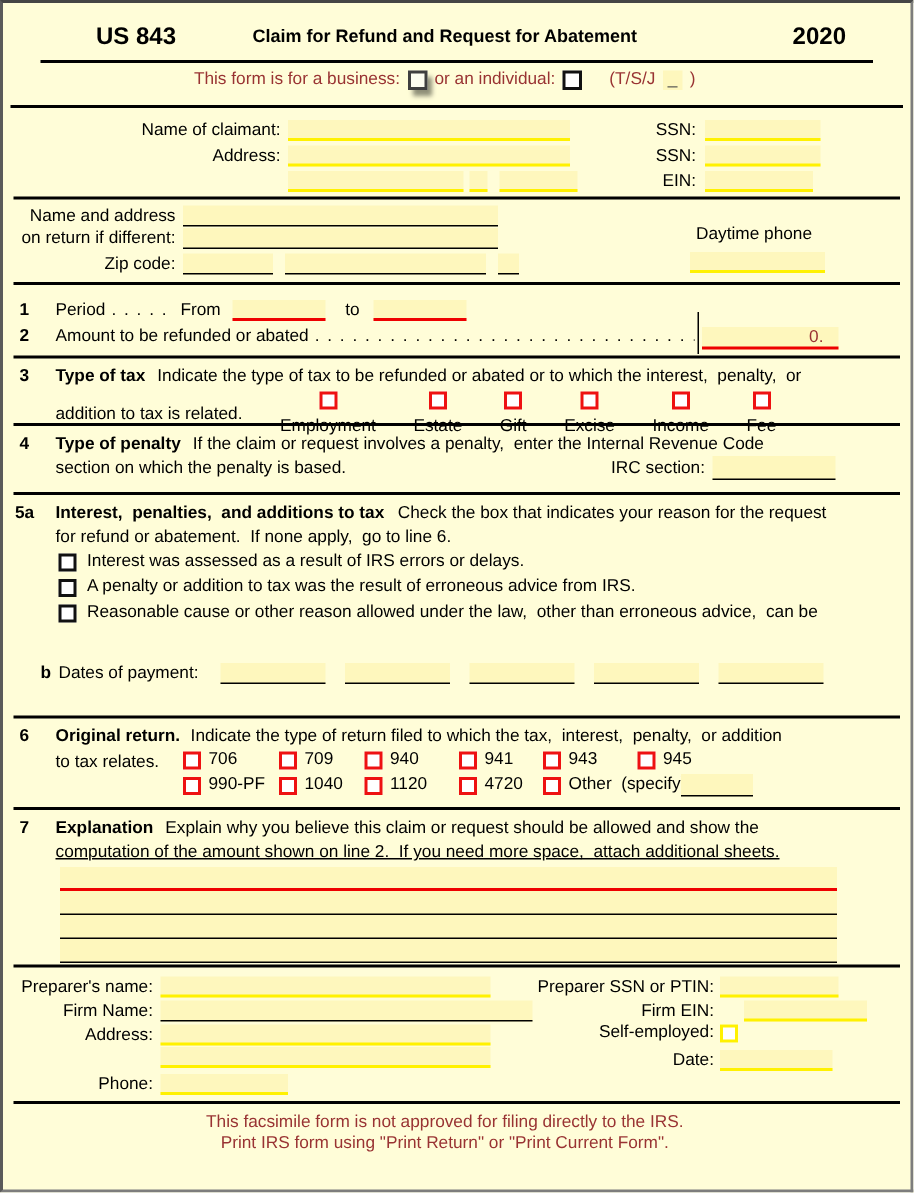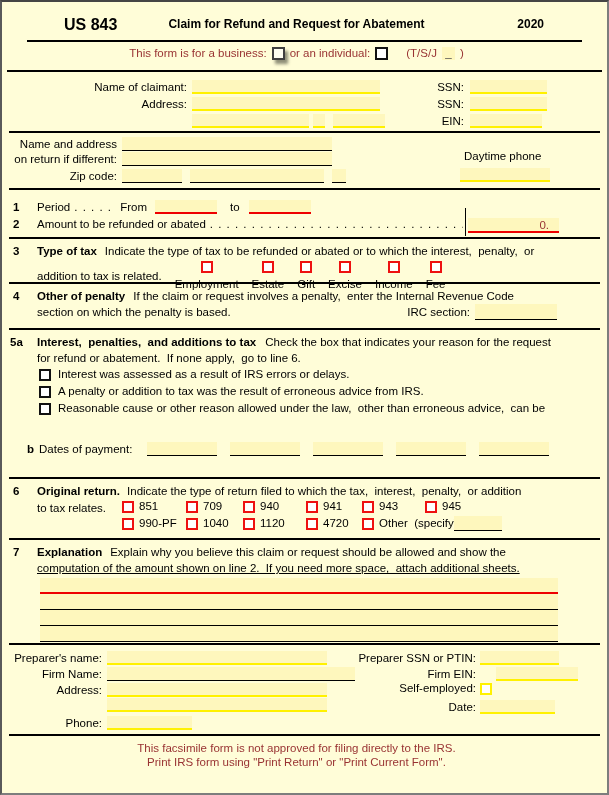--- a/index.html
+++ b/index.html
@@ -43,21 +43,21 @@
   .tsj{display:inline-flex;align-items:flex-end;justify-content:center;width:13px;height:13px;background:var(--fill);color:#4a4a4a;}
   .ctr{left:0;right:16px;justify-content:center;}
 </style>
 </head>
 <body>
 
 <div class="page">
 
   <div class="r b" style="left:26px;top:16px;font-size:16px;margin-left:36px;">US 843</div>
   <div class="r b ctr" style="top:16px;font-size:12px;">Claim for Refund and Request for Abatement</div>
-  <div class="r b" style="right:63px;top:16px;font-size:12px;">2020</div>
+  <div class="r b" style="right:43px;top:16px;font-size:16px;">2020</div>
   <div class="hr" style="top:38px;left:25px;right:25px;"></div>
 
   <div class="rc ctr mr" style="top:45px;gap:5px;">
     <span>This form is for a business:</span>
     <span class="cb big biz"></span>
     <span>or an individual:</span>
     <span class="cb big"></span>
     <span style="width:8px;"></span>
     <span>(T/S/J</span>
     <span class="tsj">_</span>
@@ -135,34 +135,34 @@
   <div class="vline" style="left:463px;top:206px;height:28px;"></div>
   <div class="amount" style="left:466px;top:216px;width:91px;">0.</div>
   <div class="hr" style="top:235px;"></div>
 
   <div class="r" style="left:11px;top:243px;">
     <span class="b" style="display:inline-block;width:24px;">3</span>
     <span class="b">Type of tax</span>
     <span style="width:8px;"></span>
     <span>Indicate the type of tax to be refunded or abated or to which the interest,  penalty,  or</span>
   </div>
-  <div class="rc" style="left:35px;top:259px;gap:13px;">
+  <div class="rc" style="left:35px;top:259px;gap:25px;">
     <span>addition to tax is related.</span>
     <span class="pair"><span class="cb red"></span><span>Employment</span></span>
     <span class="pair"><span class="cb red"></span><span>Estate</span></span>
     <span class="pair"><span class="cb red"></span><span>Gift</span></span>
     <span class="pair"><span class="cb red"></span><span>Excise</span></span>
     <span class="pair"><span class="cb red"></span><span>Income</span></span>
     <span class="pair"><span class="cb red"></span><span>Fee</span></span>
   </div>
   <div class="hr" style="top:280px;"></div>
 
   <div class="r" style="left:11px;top:288px;">
     <span class="b" style="display:inline-block;width:24px;">4</span>
-    <span class="b">Other of penalty</span>
+    <span class="b">Type of penalty</span>
     <span style="width:8px;"></span>
     <span>If the claim or request involves a penalty,  enter the Internal Revenue Code</span>
   </div>
   <div class="r" style="left:35px;top:304px;">section on which the penalty is based.</div>
   <div class="r" style="left:350px;top:304px;width:118px;justify-content:flex-end;">IRC section:</div>
   <div class="fld bk abs" style="left:473px;top:302px;width:82px;height:16px;"></div>
   <div class="hr" style="top:326px;"></div>
 
   <div class="r" style="left:8px;top:334px;">
     <span class="b" style="display:inline-block;width:27px;">5a</span>
@@ -198,21 +198,21 @@
   </div>
   <div class="hr" style="top:475px;"></div>
 
   <div class="r" style="left:11px;top:483px;">
     <span class="b" style="display:inline-block;width:24px;">6</span>
     <span class="b">Original return.</span>
     <span style="width:7px;"></span>
     <span>Indicate the type of return filed to which the tax,  interest,  penalty,  or addition</span>
   </div>
   <div class="r" style="left:35px;top:500px;">to tax relates.</div>
-  <span class="pair6" style="left:120px;top:498px;"><span class="cb red"></span><span>851</span></span>
+  <span class="pair6" style="left:120px;top:498px;"><span class="cb red"></span><span>706</span></span>
   <span class="pair6" style="left:184px;top:498px;"><span class="cb red"></span><span>709</span></span>
   <span class="pair6" style="left:241px;top:498px;"><span class="cb red"></span><span>940</span></span>
   <span class="pair6" style="left:304px;top:498px;"><span class="cb red"></span><span>941</span></span>
   <span class="pair6" style="left:360px;top:498px;"><span class="cb red"></span><span>943</span></span>
   <span class="pair6" style="left:423px;top:498px;"><span class="cb red"></span><span>945</span></span>
   <span class="pair6" style="left:120px;top:515px;"><span class="cb red"></span><span>990-PF</span></span>
   <span class="pair6" style="left:184px;top:515px;"><span class="cb red"></span><span>1040</span></span>
   <span class="pair6" style="left:241px;top:515px;"><span class="cb red"></span><span>1120</span></span>
   <span class="pair6" style="left:304px;top:515px;"><span class="cb red"></span><span>4720</span></span>
   <span class="pair6" style="left:360px;top:515px;"><span class="cb red"></span><span>Other  (specify)</span></span>

